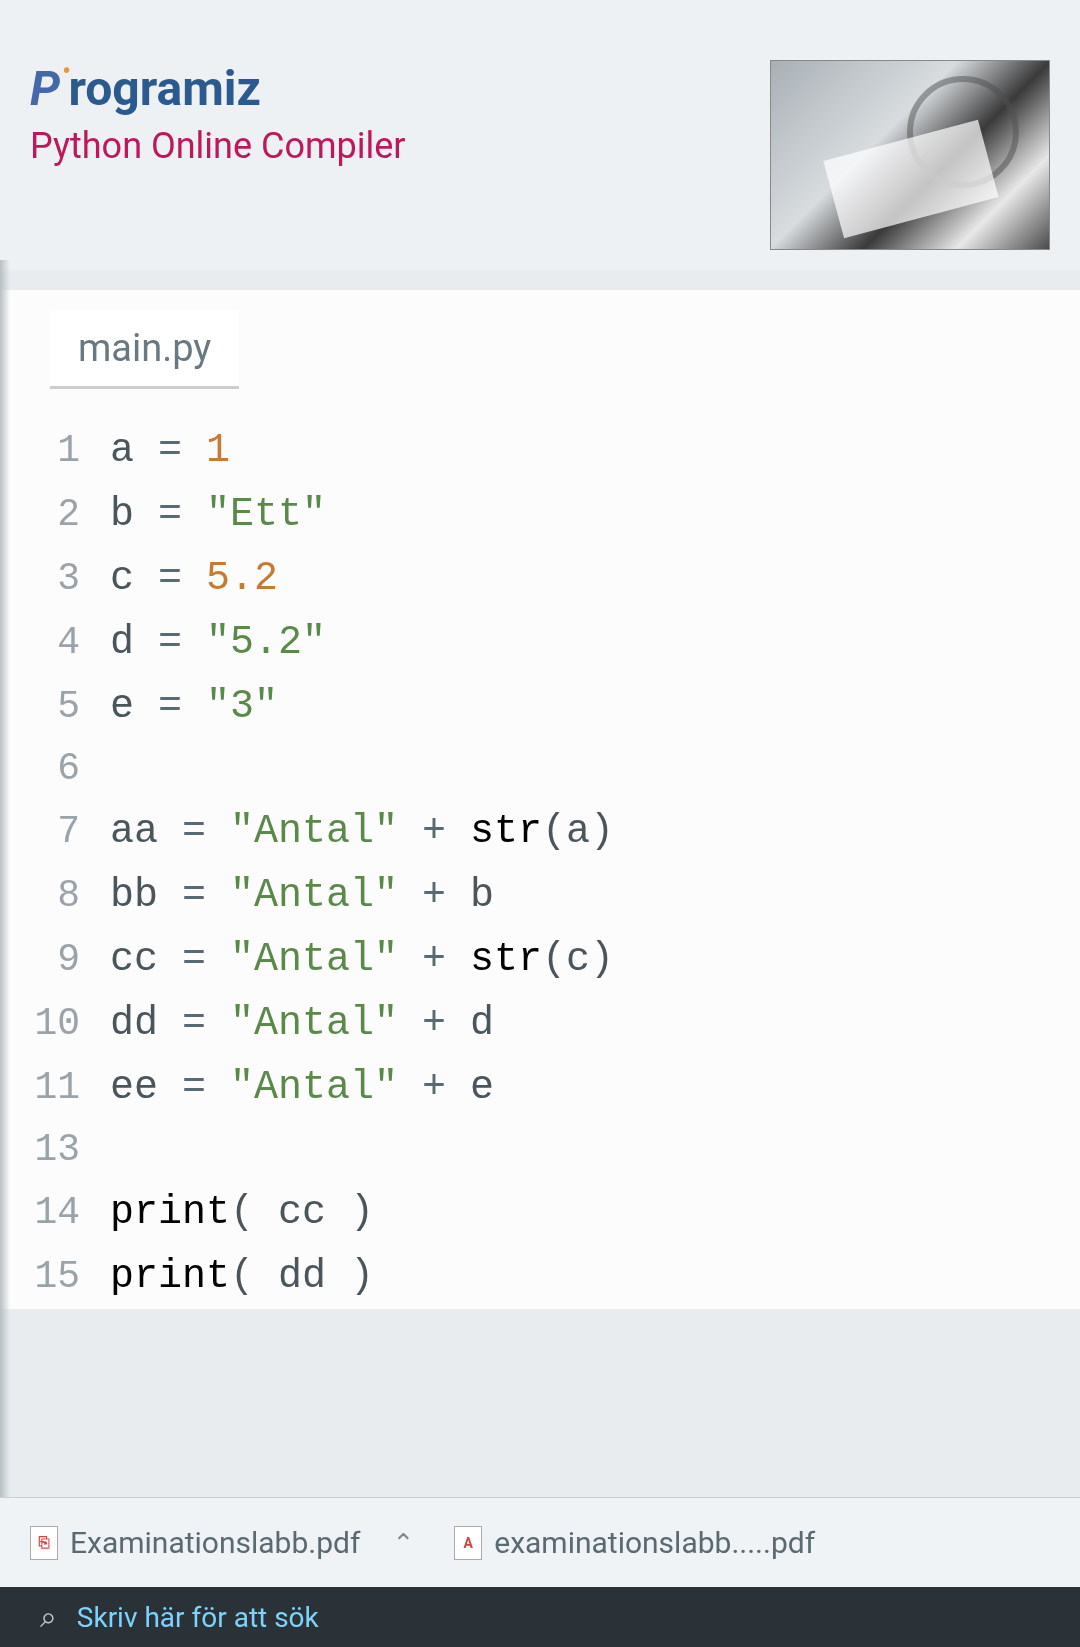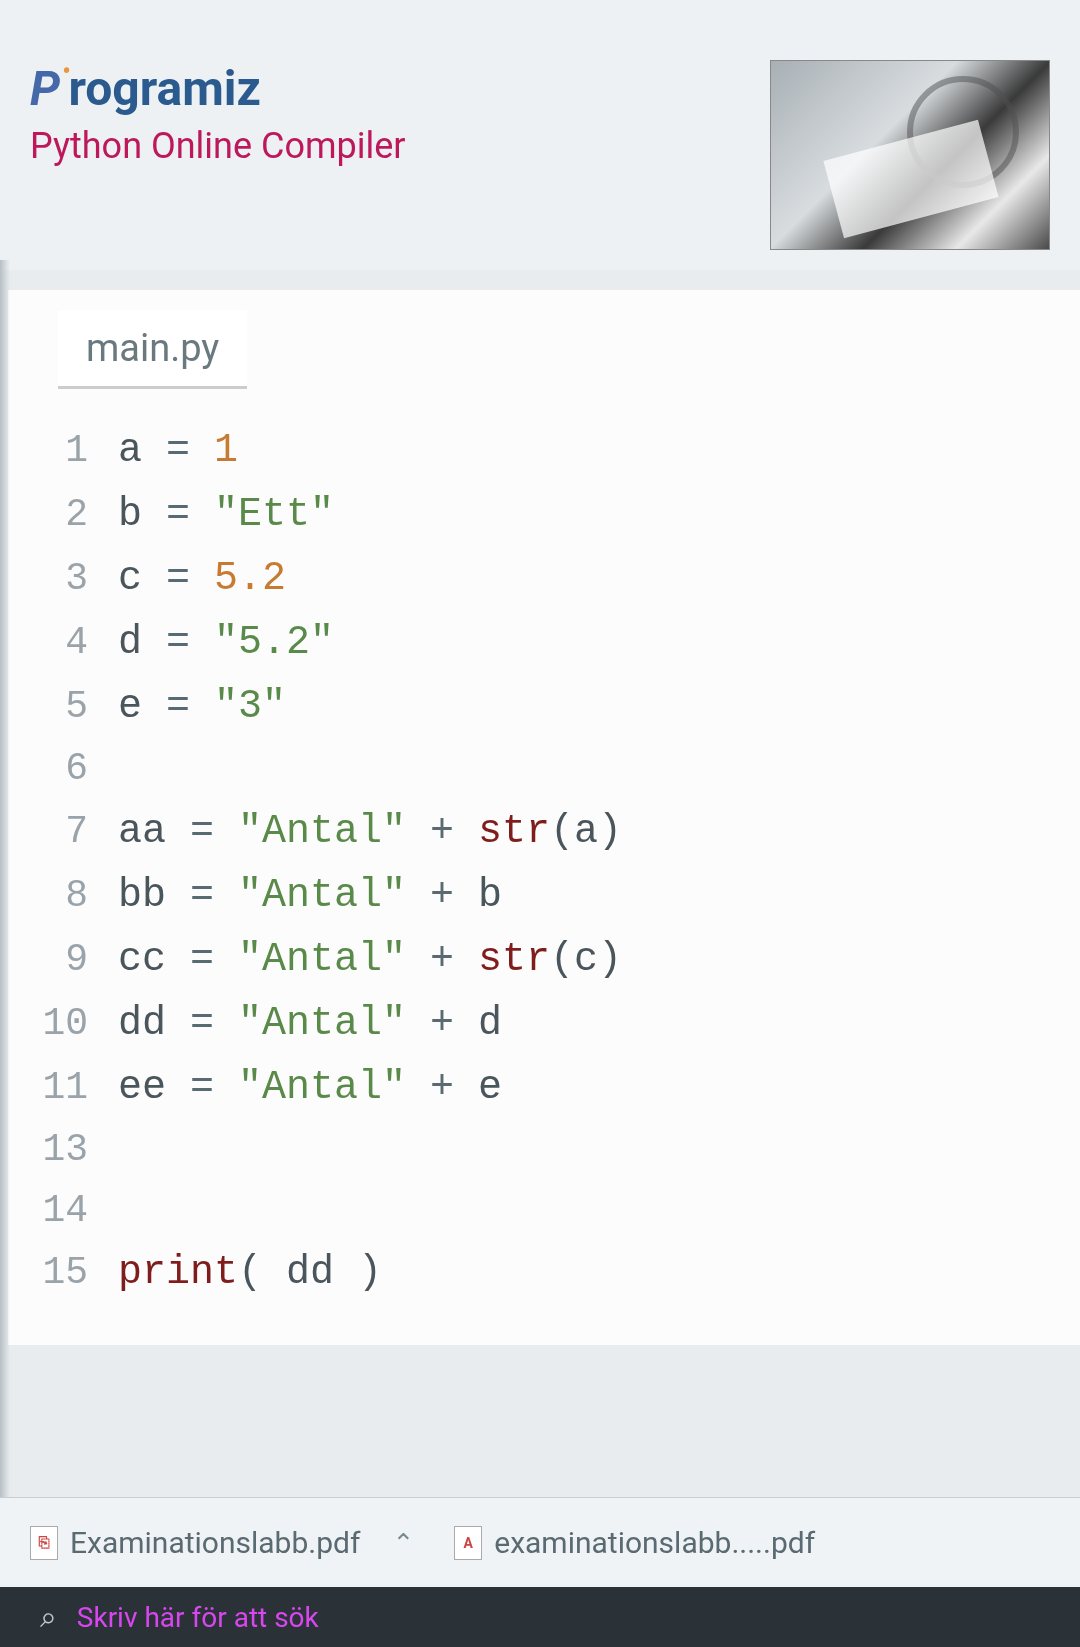--- a/index.html
+++ b/index.html
@@ -73,22 +73,20 @@
       bottom: 30px;
       left: 60px;
       width: 160px;
       height: 80px;
       background: rgba(255,255,255,0.7);
       transform: rotate(-15deg);
     }
     .editor-area {
       background: #fcfcfc;
       margin-top: 20px;
-      padding-bottom: 40px;
-      margin-left: 8px;
     }
     .tab-bar {
       padding: 20px 50px 0 50px;
     }
     .tab {
       display: inline-block;
       font-size: 38px;
       color: #6a7880;
       padding: 16px 28px;
       background: #ffffff;
@@ -113,21 +111,21 @@
       font-size: 38px;
     }
     .line-content {
       flex: 1;
       color: #4a555c;
       white-space: pre;
     }
     .tok-num { color: #c77a32; }
     .tok-str { color: #5a8a4a; }
     .tok-op { color: #5a6a72; }
-    .tok-fn { color: #7f1d1d; }
+    .tok-fn { color: #000000; }
     .tok-var { color: #4a555c; }
     .download-bar {
       position: absolute;
       bottom: 60px;
       left: 0;
       right: 0;
       height: 90px;
       background: #f0f3f5;
       border-top: 1px solid #c8ced2;
       display: flex;
@@ -170,21 +168,21 @@
       display: flex;
       align-items: center;
       padding: 0 40px;
       gap: 20px;
     }
     .search-icon-tb {
       color: #c0c8cc;
       font-size: 30px;
     }
     .taskbar-text {
-      color: #d946ef;
+      color: #7dd3fc;
       font-size: 28px;
     }
     .left-edge {
       position: absolute;
       left: 0;
       top: 260px;
       bottom: 150px;
       width: 10px;
       background: linear-gradient(to right, #b8c0c5, transparent);
     }
@@ -251,20 +249,21 @@
       </div>
       <div class="code-line">
         <span class="line-number">11</span>
         <span class="line-content"><span class="tok-var">ee </span><span class="tok-op">= </span><span class="tok-str">"Antal"</span><span class="tok-op"> + </span><span class="tok-var">e</span></span>
       </div>
       <div class="code-line">
         <span class="line-number">13</span>
       </div>
       <div class="code-line">
         <span class="line-number">14</span>
+        <span class="line-content"><span class="tok-fn">print</span><span class="tok-var">( cc )</span></span>
       </div>
       <div class="code-line">
         <span class="line-number">15</span>
         <span class="line-content"><span class="tok-fn">print</span><span class="tok-var">( dd )</span></span>
       </div>
     </div>
 </div>
 
 <div class="download-bar">
   <div class="download-item">

